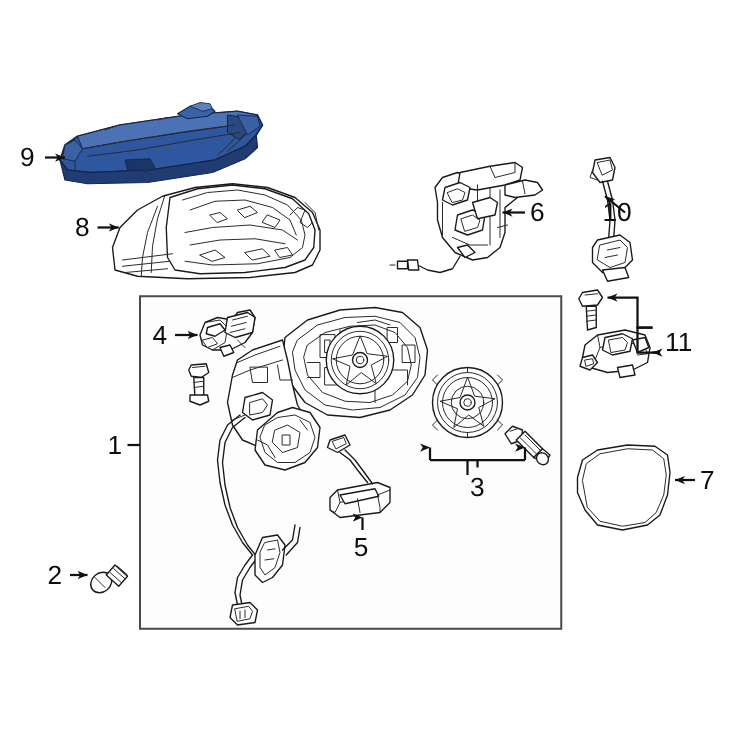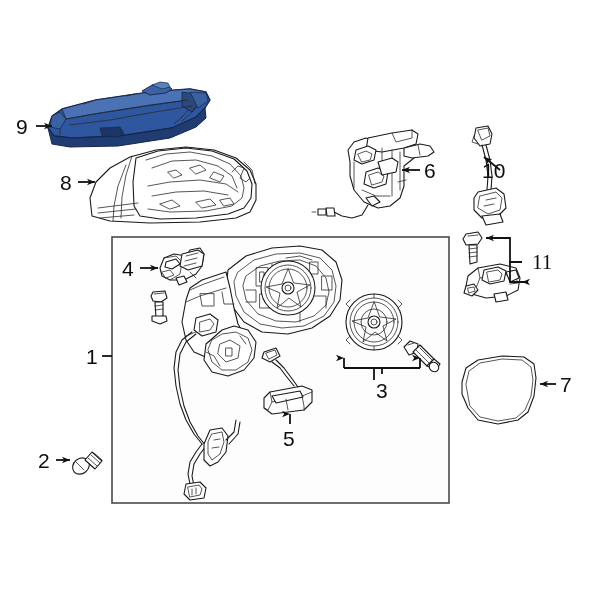--- a/index.html
+++ b/index.html
@@ -349,21 +349,21 @@
       <line class="lead" x1="556" y1="384" x2="540" y2="384" marker-end="url(#arrowL)"></line>
 
       <line class="lead" x1="56" y1="460" x2="70" y2="460" marker-end="url(#arrowL)"></line>
     </g>
   </svg>
 
   <div class="callout-label" style="left:16px;  top:116px;">9</div>
   <div class="callout-label" style="left:60px;  top:172px;">8</div>
   <div class="callout-label" style="left:424px; top:160px;">6</div>
   <div class="callout-label" style="left:482px; top:160px;">10</div>
-  <div class="callout-label" style="left:532px; top:252px;font-family:Liberation Serif, serif;">11</div>
+  <div class="callout-label" style="left:532px; top:264px;">11</div>
   <div class="callout-label" style="left:86px;  top:346px;">1</div>
   <div class="callout-label" style="left:122px; top:258px;">4</div>
   <div class="callout-label" style="left:283px; top:428px;">5</div>
   <div class="callout-label" style="left:376px; top:380px;">3</div>
   <div class="callout-label" style="left:560px; top:374px;">7</div>
   <div class="callout-label" style="left:38px;  top:450px;">2</div>
 
 </div>
 
 </body></html>

